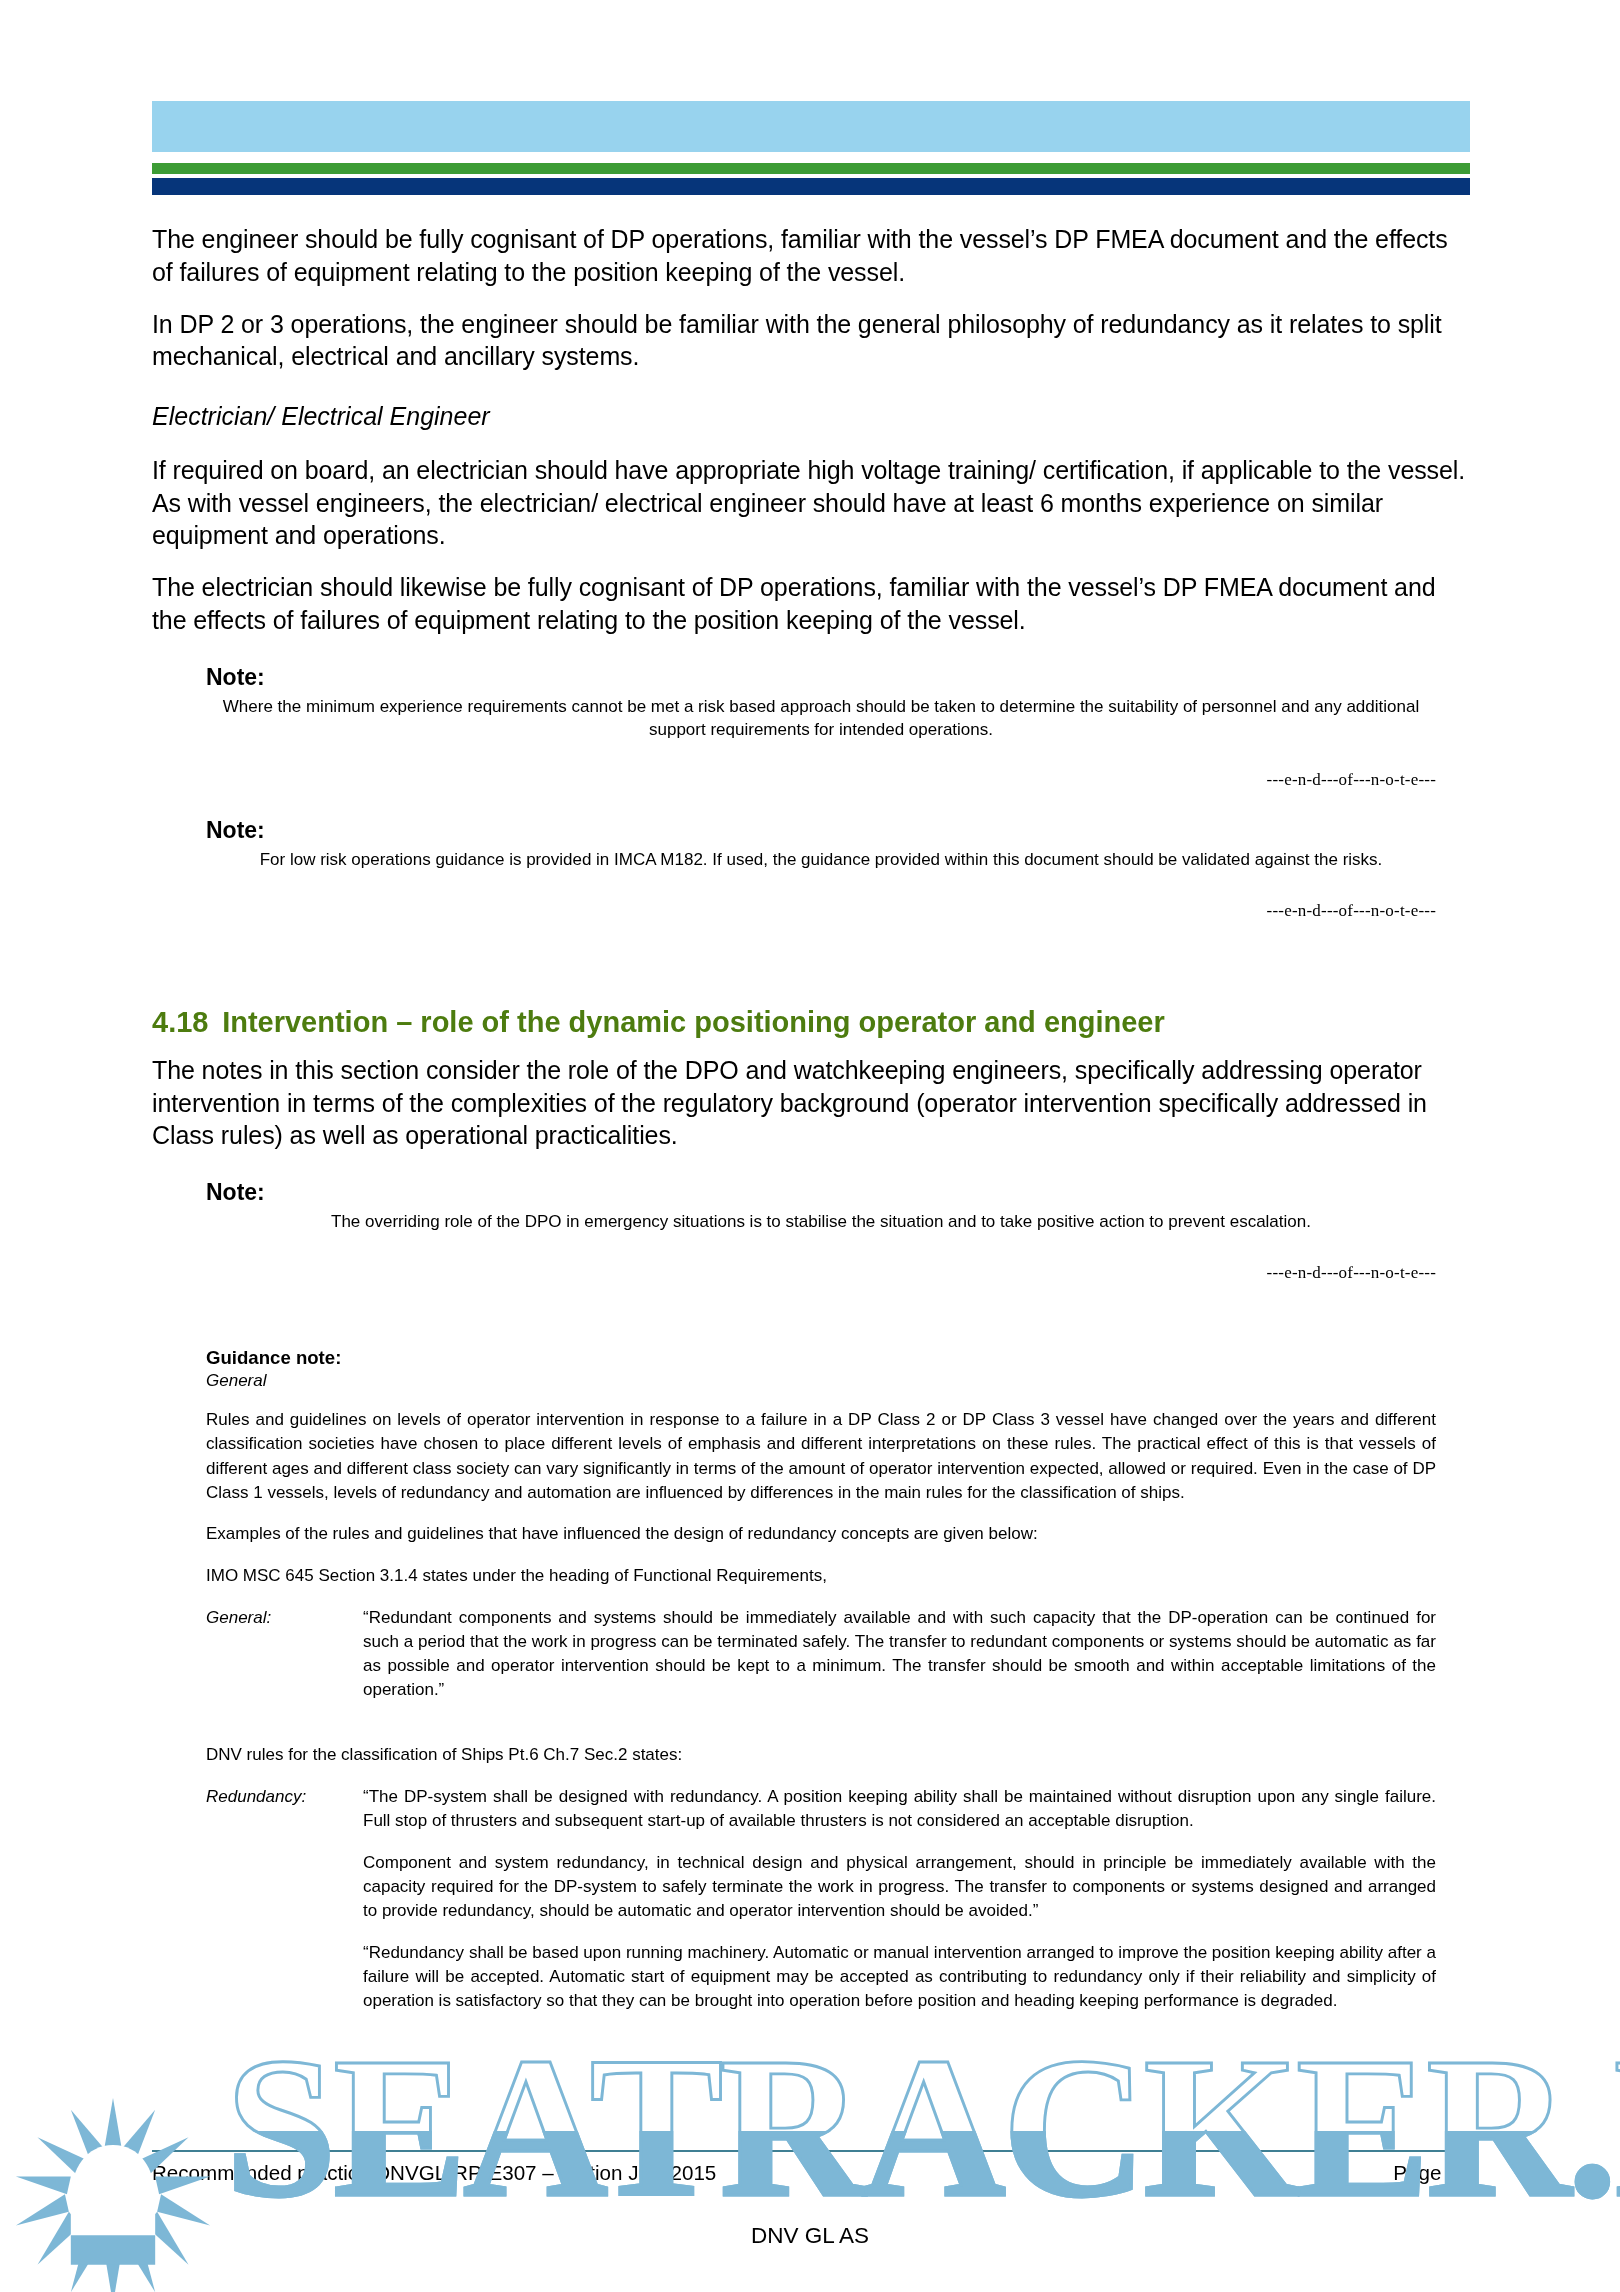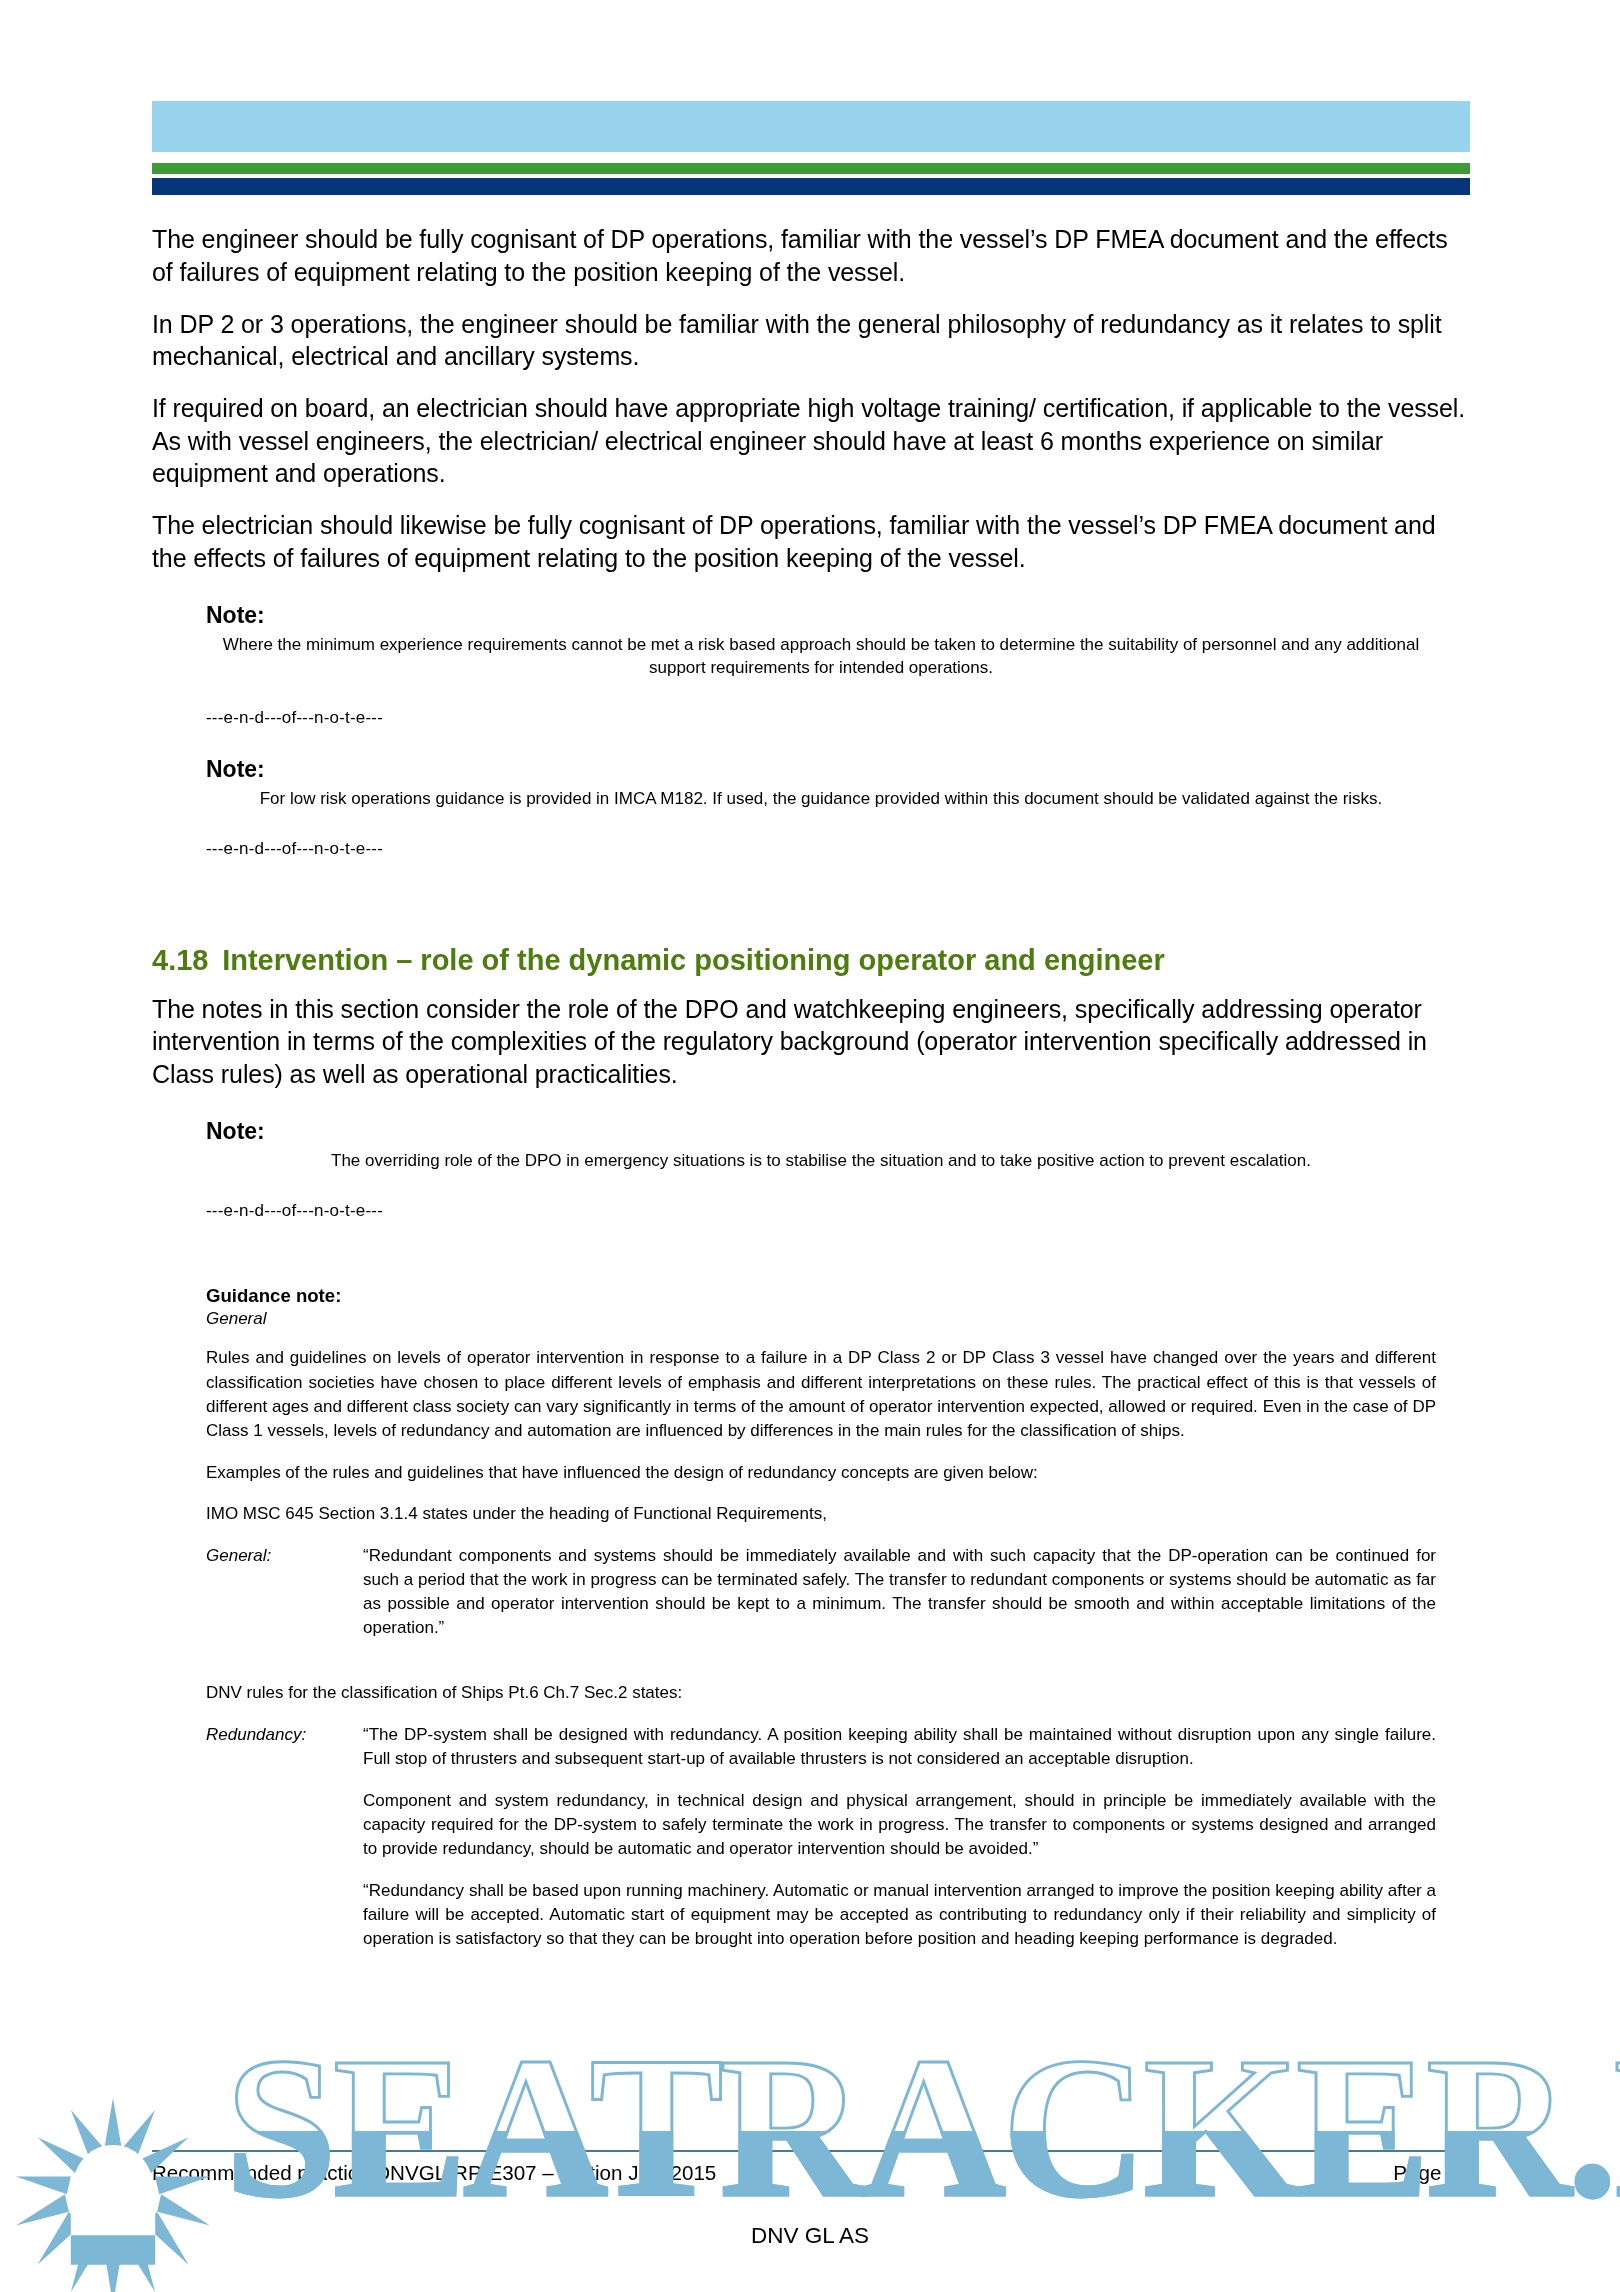--- a/index.html
+++ b/index.html
@@ -81,25 +81,26 @@
     line-height: 1.35;
     margin-bottom: 2px;
   }
   .note-body {
     font-size: 17px;
     line-height: 1.36;
     text-align: center;
   }
   .end-note {
     font-size: 17px;
-    text-align: left;
+    text-align: right;
     margin-top: 29px;
     margin-left: 54px;
     width: 1230px;
     letter-spacing: 0.2px;
+    font-family: Liberation Serif, serif;
   }
 
   
   .section-heading {
     color: #4d7c0f;
     font-size: 29px;
     font-weight: bold;
     line-height: 1.28;
     margin-top: 83px;
     margin-bottom: 13.7px;
@@ -225,20 +226,21 @@
     <div class="bar-green"></div>
     <div class="bar-spacer-b"></div>
     <div class="bar-navy"></div>
   </div>
 
   <div class="content">
 
     <p class="body-p">The engineer should be fully cognisant of DP operations, familiar with the vessel’s DP FMEA document and the effects of failures of equipment relating to the position keeping of the vessel.</p>
     <p class="body-p">In DP 2 or 3 operations, the engineer should be familiar with the general philosophy of redundancy as it relates to split mechanical, electrical and ancillary systems.</p>
 
+    <p class="subhead-italic">Electrician/ Electrical Engineer</p>
 
     <p class="body-p">If required on board, an electrician should have appropriate high voltage training/ certification, if applicable to the vessel. As with vessel engineers, the electrician/ electrical engineer should have at least 6 months experience on similar equipment and operations.</p>
     <p class="body-p">The electrician should likewise be fully cognisant of DP operations, familiar with the vessel’s DP FMEA document and the effects of failures of equipment relating to the position keeping of the vessel.</p>
 
     <div class="note-block">
       <div class="note-label">Note:</div>
       <div class="note-body">Where the minimum experience requirements cannot be met a risk based approach should be taken to determine the suitability of personnel and any additional support requirements for intended operations.</div>
     </div>
     <div class="end-note">---e-n-d---of---n-o-t-e---</div>
 

